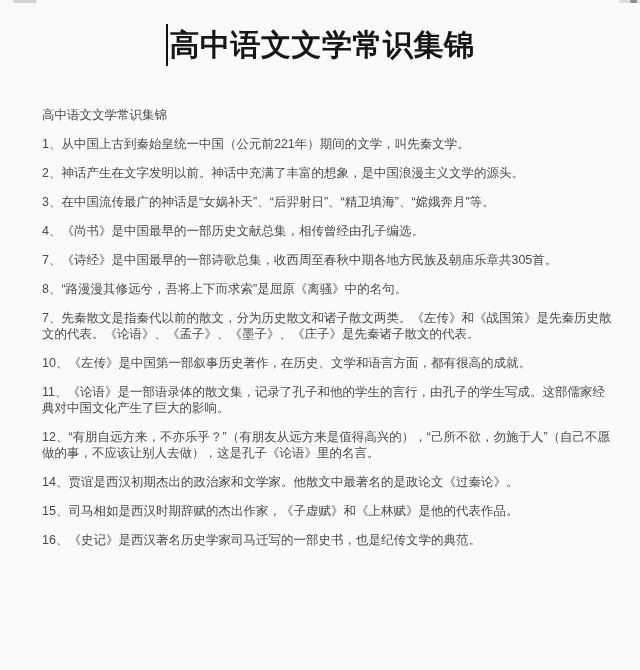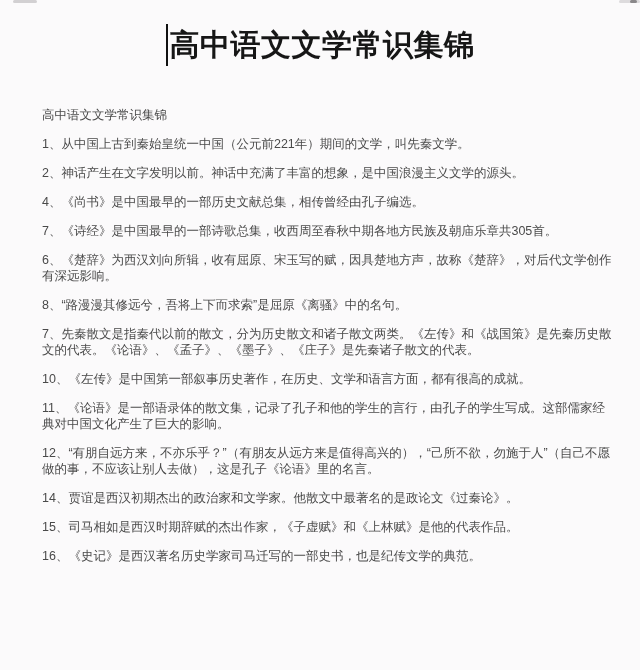--- a/index.html
+++ b/index.html
@@ -71,23 +71,23 @@
 <h1 class="title-row">
   <span class="caret"></span>
   <span class="title-text">高中语文文学常识集锦</span>
 </h1>
 
 <div class="content">
   <p>高中语文文学常识集锦</p>
   <div>
       <p>1、从中国上古到秦始皇统一中国（公元前221年）期间的文学，叫先秦文学。</p>
       <p>2、神话产生在文字发明以前。神话中充满了丰富的想象，是中国浪漫主义文学的源头。</p>
+      <p>3、在中国流传最广的神话是“女娲补天”、“后羿射日”、“精卫填海”、“嫦娥奔月”等。</p>
       <p>4、《尚书》是中国最早的一部历史文献总集，相传曾经由孔子编选。</p>
       <p>7、《诗经》是中国最早的一部诗歌总集，收西周至春秋中期各地方民族及朝庙乐章共305首。</p>
-      <p>6、《楚辞》为西汉刘向所辑，收有屈原、宋玉写的赋，因具楚地方声，故称《楚辞》，对后代文学创作有深远影响。</p>
       <p>8、“路漫漫其修远兮，吾将上下而求索”是屈原《离骚》中的名句。</p>
       <p>7、先秦散文是指秦代以前的散文，分为历史散文和诸子散文两类。《左传》和《战国策》是先秦历史散文的代表。《论语》、《孟子》、《墨子》、《庄子》是先秦诸子散文的代表。</p>
       <p>10、《左传》是中国第一部叙事历史著作，在历史、文学和语言方面，都有很高的成就。</p>
       <p>11、《论语》是一部语录体的散文集，记录了孔子和他的学生的言行，由孔子的学生写成。这部儒家经典对中国文化产生了巨大的影响。</p>
       <p>12、“有朋自远方来，不亦乐乎？”（有朋友从远方来是值得高兴的），“己所不欲，勿施于人”（自己不愿做的事，不应该让别人去做），这是孔子《论语》里的名言。</p>
       <p>14、贾谊是西汉初期杰出的政治家和文学家。他散文中最著名的是政论文《过秦论》。</p>
       <p>15、司马相如是西汉时期辞赋的杰出作家，《子虚赋》和《上林赋》是他的代表作品。</p>
       <p>16、《史记》是西汉著名历史学家司马迁写的一部史书，也是纪传文学的典范。</p>
     </div>
 </div>

